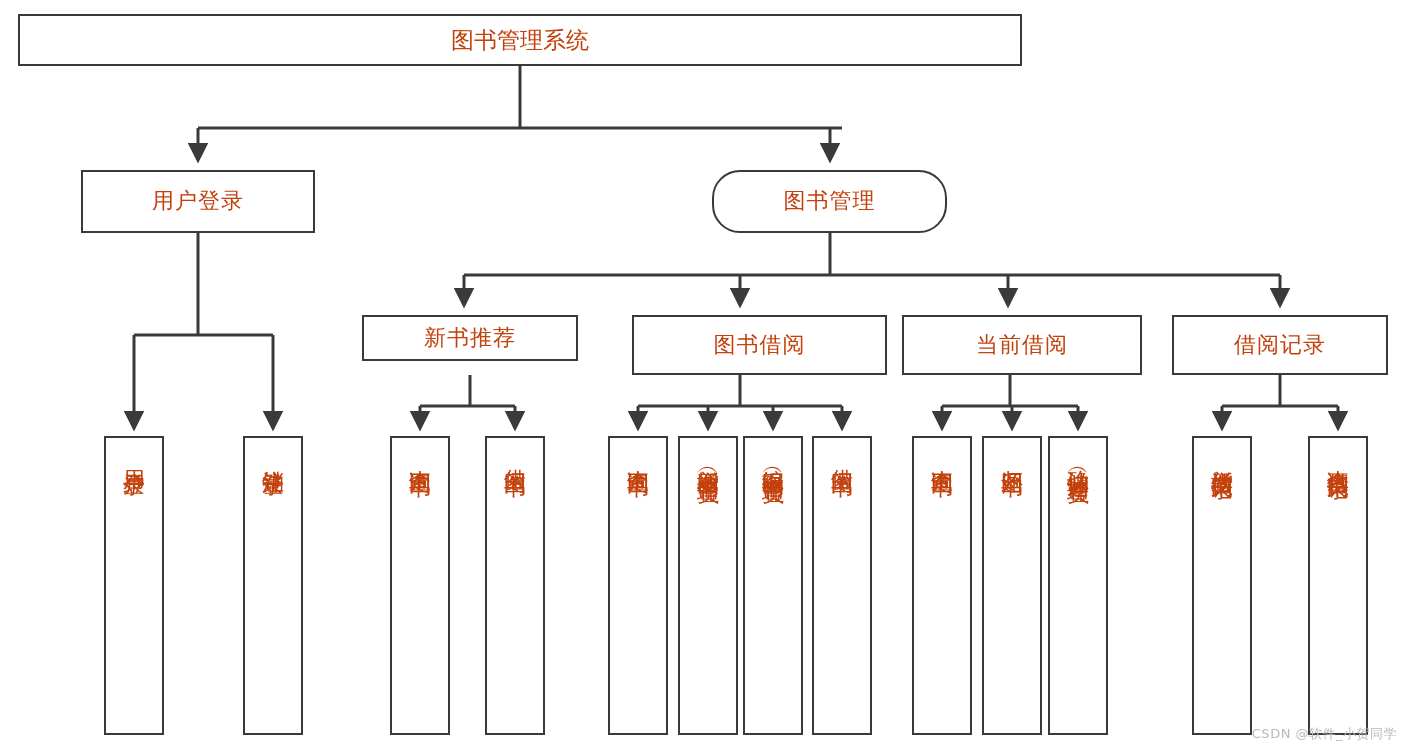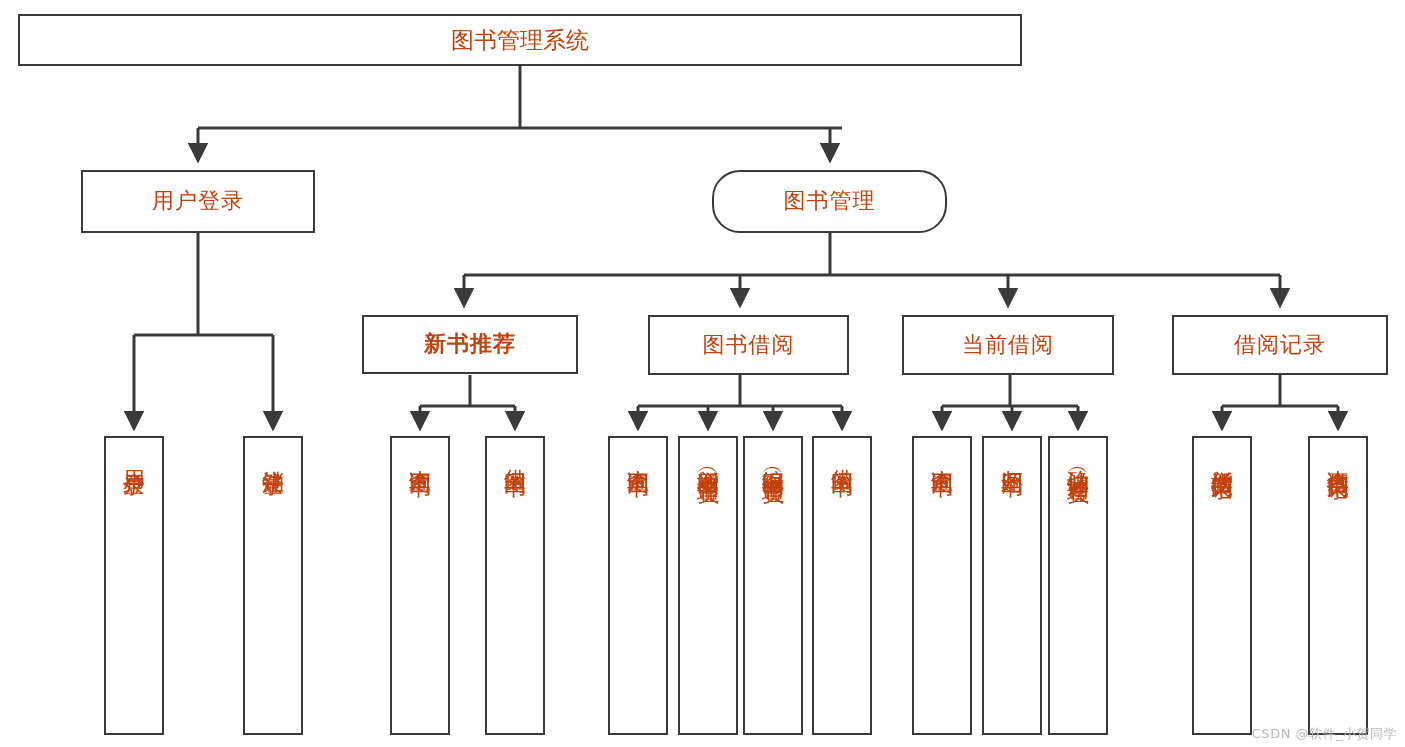--- a/index.html
+++ b/index.html
@@ -127,27 +127,27 @@
     <span>图书管理系统</span>
   </div>
 
   <div class="node h" style="left:81px; top:170px; width:234px; height:63px;">
     <span>用户登录</span>
   </div>
   <div class="node h" style="left:712px; top:170px; width:235px; height:63px;border-radius:28px;">
     <span>图书管理</span>
   </div>
 
-  <div class="node h" style="left:362px; top:315px; width:216px; height:59px;font-weight:bold;">
+  <div class="node h" style="left:362px; top:315px; width:216px; height:46px;">
     <span>新书推荐</span>
   </div>
-  <div class="node h" style="left:648px; top:315px; width:201px; height:60px;">
+  <div class="node h" style="left:632px; top:315px; width:255px; height:60px;">
     <span>图书借阅</span>
   </div>
-  <div class="node h" style="left:902px; top:315px; width:212px; height:60px;">
+  <div class="node h" style="left:902px; top:315px; width:240px; height:60px;">
     <span>当前借阅</span>
   </div>
   <div class="node h" style="left:1172px; top:315px; width:216px; height:60px;">
     <span>借阅记录</span>
   </div>
 
   <div class="node leaf" style="left:104px; top:436px; width:60px; height:299px;">
     <span class="vtext">用户登录</span>
   </div>
   <div class="node leaf" style="left:243px; top:436px; width:60px; height:299px;">

